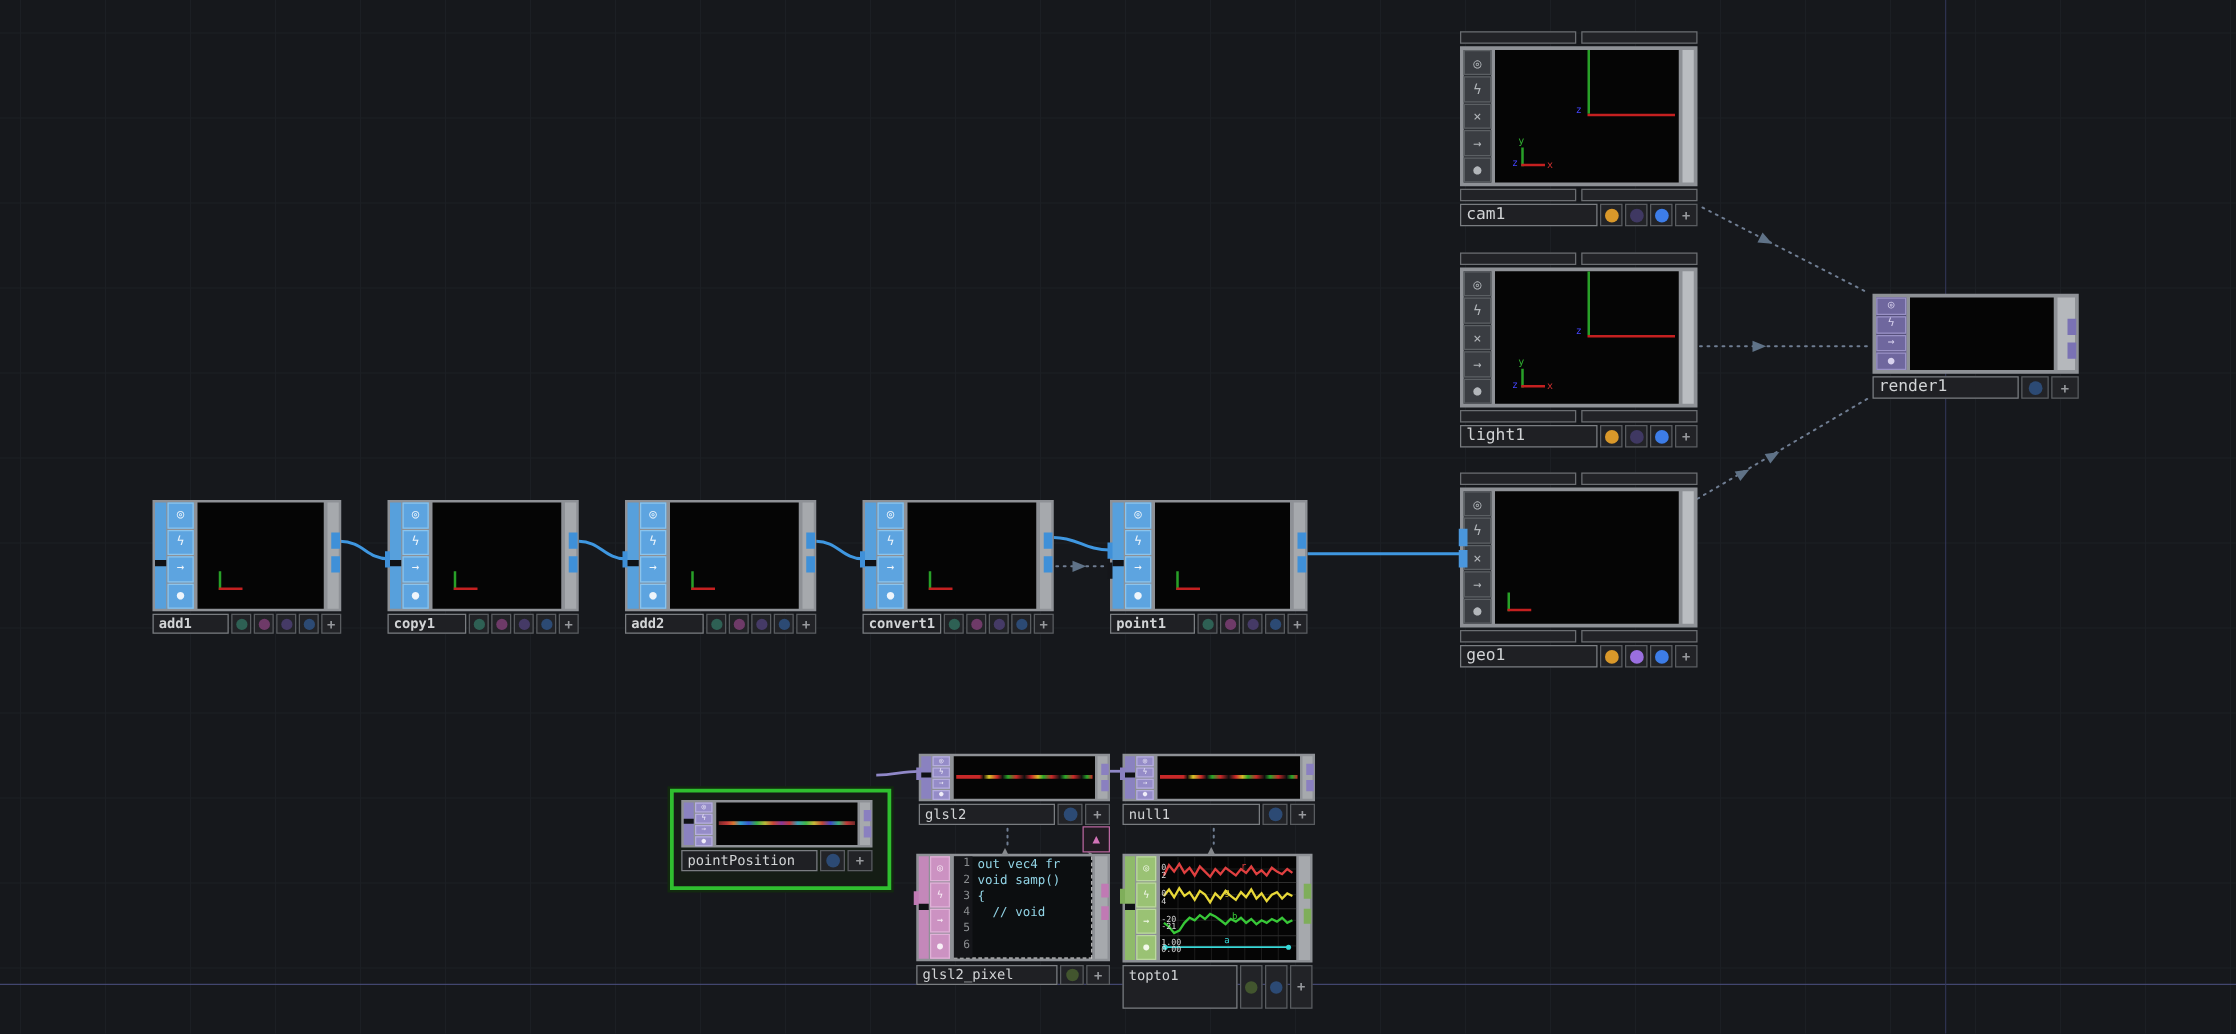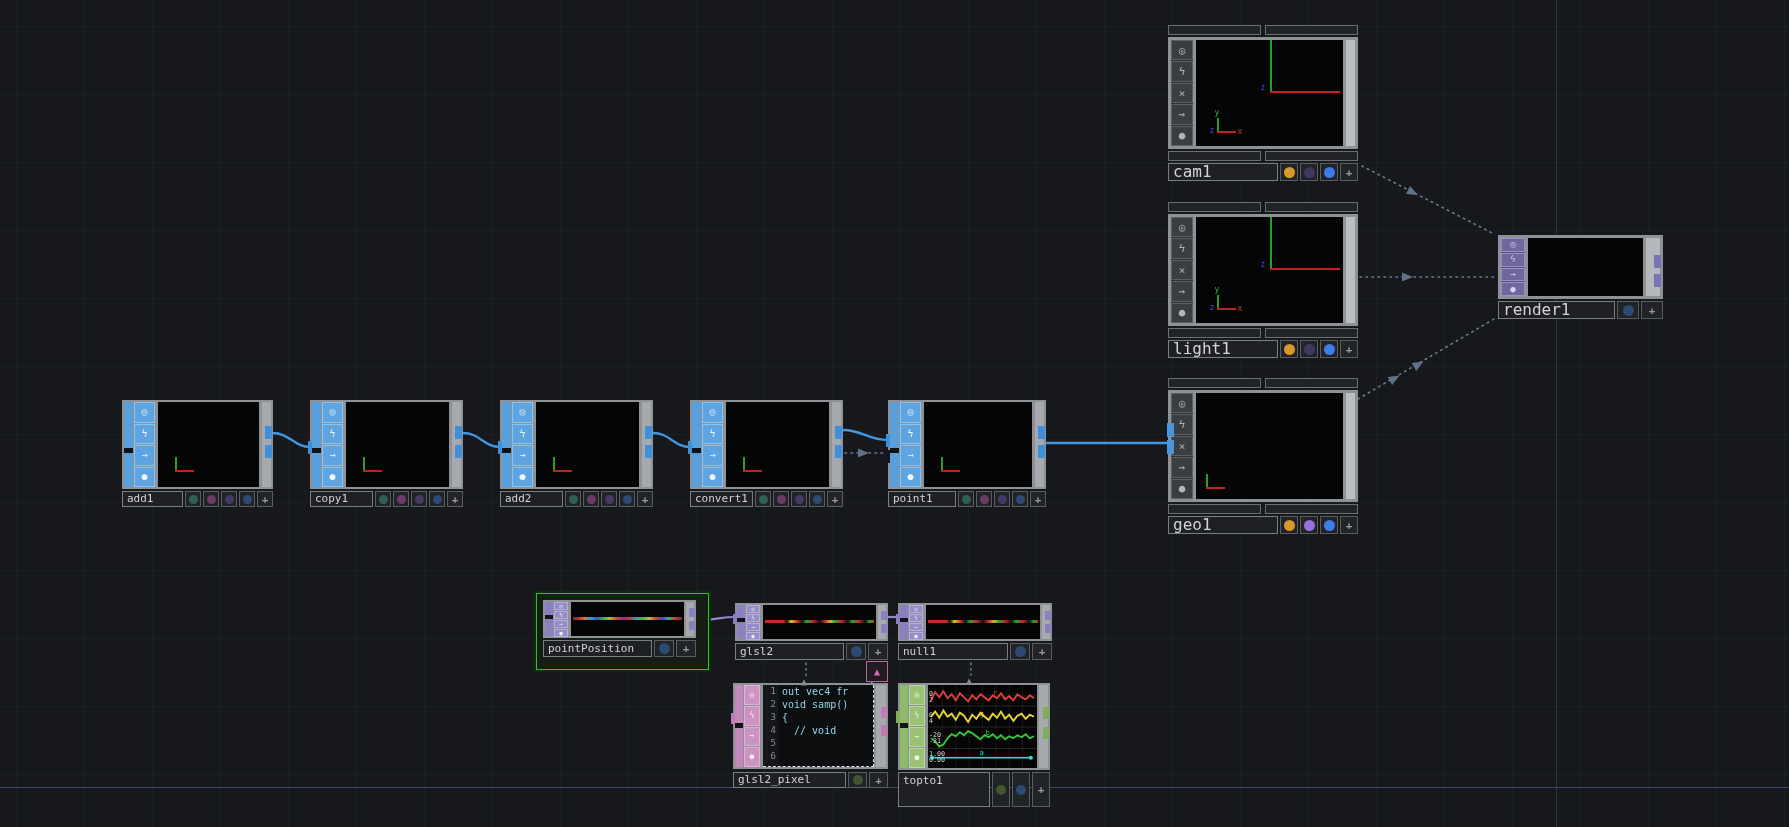--- a/index.html
+++ b/index.html
@@ -14,58 +14,58 @@
   
   .node{position:absolute;z-index:2;}
   .cstrip{height:10px;display:flex;gap:4px;}
   .sbox{flex:1;background:#222327;border:1px solid #6b6e72;}
   .body{background:#8e9196;display:flex;padding:3px;box-sizing:border-box;position:relative;}
   .icol{display:flex;flex-direction:column;gap:1px;margin-right:3px;}
   .ic{flex:1;display:flex;align-items:center;justify-content:center;line-height:1;}
   .viewer{flex:1;background:#050505;position:relative;overflow:hidden;}
   .rstrip{width:9px;margin-left:3px;position:relative;}
   .lrow{display:flex;margin-top:2px;height:18px;}
-  .lbox{flex:1;background:#1f2024;border:1px solid #7a7d81;color:#d2d4d6;font-size:16px;line-height:16px;padding:0 4px;white-space:nowrap;overflow:hidden;}
+  .lbox{flex:1;background:#1f2024;border:1px solid #7a7d81;color:#d2d4d6;font-size:13px;line-height:16px;padding:0 4px;white-space:nowrap;overflow:hidden;}
   .fbox{width:16px;margin-left:2px;background:#222327;border:1px solid #595c60;display:flex;align-items:center;justify-content:center;}
   .dot{width:9px;height:9px;border-radius:50%;}
   .plus{color:#97999d;font-size:11px;font-weight:bold;}
   .tab{position:absolute;}
   
   .comp{width:190px;}
   .comp .body{height:112px;}
   .comp .icol{width:22px;background:#2e3136;}
   .comp .ic{color:#b2b6ba;font-size:11px;background:#3a3d42;border:1px solid #5c6064;}
   .comp .rstrip{background:#babdc1;}
   .comp .dot{width:11px;height:11px;}
   
   .sop .body{height:89px;padding:2px;}
   .rail{width:9px;margin-right:1px;position:relative;}
   .sop .rail{background:#57a0dc;}
   .rail .notch{position:absolute;left:0;right:0;height:5px;background:#101215;top:46px;}
   .sop .icol{width:21px;}
   .sop .ic{background:#5da4e0;border:1px solid #8cc4ec;color:#eef5fb;font-size:10px;}
   .sop .rstrip{background:#a6a9ad;}
   .sop .lrow{height:16px;}
-  .sop .lbox{font-size:11px;line-height:14px;}
+  .sop .lbox{font-size:11px;line-height:14px;font-weight:bold;}
   .sop .fbox{width:14px;}
   
   .topn .body{height:38px;padding:2px;}
   .topn .rail{width:8px;background:#8a82c0;}
   .topn .icol{width:14px;}
   .topn .ic{background:#958cc8;border:1px solid #b6aede;color:#efecf8;font-size:6px;}
   .topn .rstrip{width:8px;background:#a6a9ad;margin-left:2px;}
   .topn .lrow{height:17px;}
   .topn .lbox{font-size:11px;line-height:15px;}
   .topn .fbox{width:18px;}
   .topn .dot{width:11px;height:11px;}
   .cline{position:absolute;left:2px;right:2px;top:50%;margin-top:-2px;height:3px;}
   .grad-rainbow{background:linear-gradient(90deg,#7c2828 0%,#c03838 6%,#d87830 11%,#30a0c8 16%,#3858d0 22%,#38b048 28%,#b8b838 34%,#c84838 40%,#883898 46%,#c03838 52%,#38a0b8 58%,#40b848 64%,#c8b838 70%,#c04838 76%,#4048c8 82%,#38b078 88%,#c03838 94%,#702828 100%);}
   .grad-rg{background:linear-gradient(90deg,#c82828 0%,#c82828 17%,#181008 20%,#d8c828 24%,#c82828 30%,#101010 34%,#28a828 38%,#c82828 44%,#101010 50%,#c82828 55%,#d8b828 60%,#28a828 64%,#c82828 70%,#101010 76%,#28a828 80%,#c82828 86%,#101010 92%,#28a828 96%,#c82828 100%);}
   
-  .selwrap{position:absolute;z-index:2;border:1px solid #15803d;background:#151d15;box-shadow:0 0 0 2px #12290f;}
+  .selwrap{position:absolute;z-index:2;border:3px solid #15803d;background:#151d15;box-shadow:0 0 0 2px #12290f;margin-top:38px;}
   .selwrap .node{position:absolute;left:6px;top:6px;}
   
   .rtop{width:165px;}
   .rtop .body{height:64px;padding:3px;}
   .rtop .icol{width:24px;background:#56507c;}
   .rtop .ic{background:#6f679e;border:1px solid #9a92c6;color:#d8d2ee;font-size:9px;}
   .rtop .rstrip{width:14px;background:#b5b8bc;}
   .rtop .fbox{width:20px;}
   .rtop .dot{width:11px;height:11px;}
   

